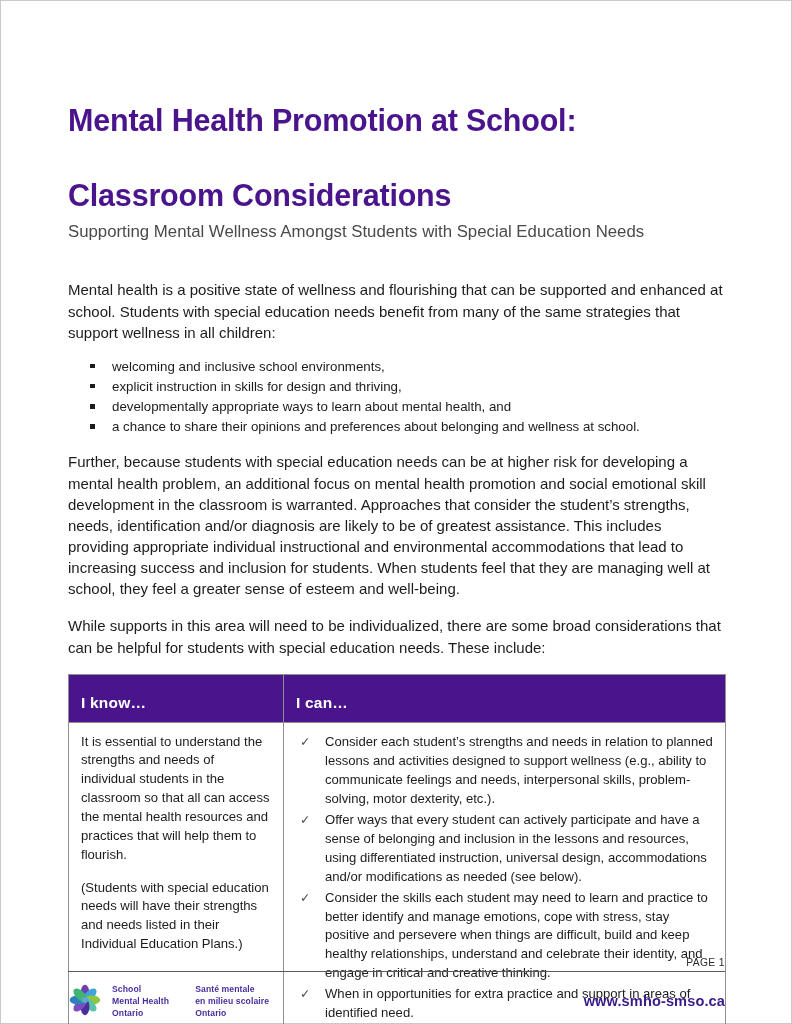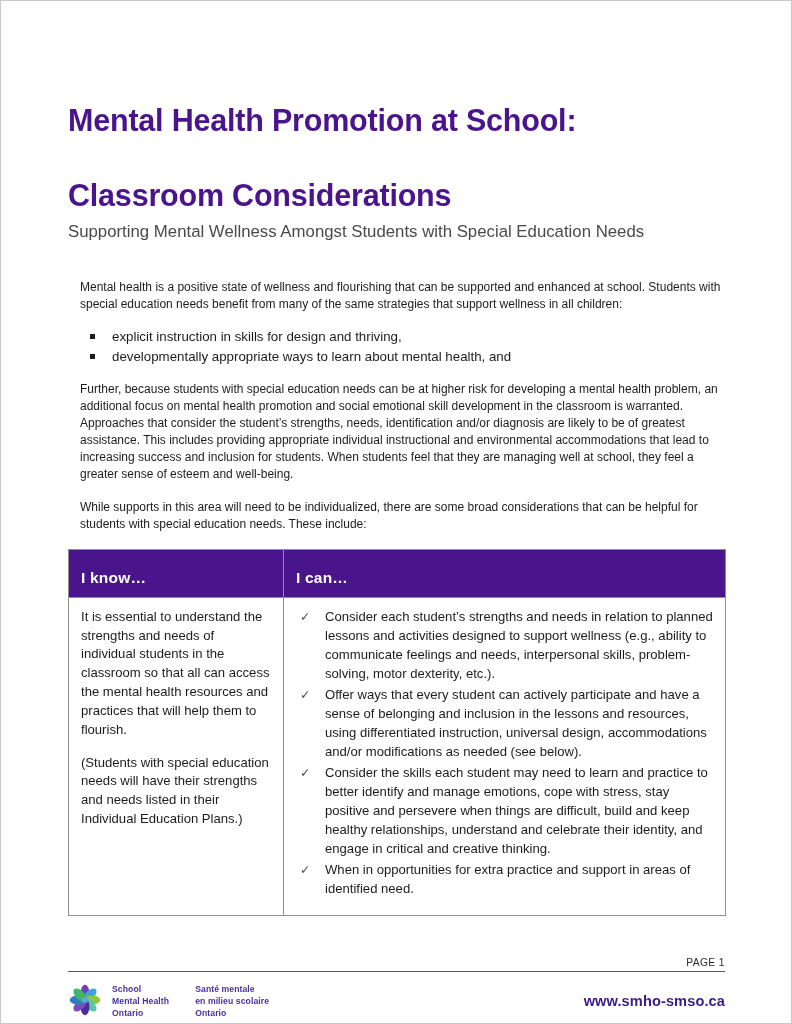--- a/index.html
+++ b/index.html
@@ -44,23 +44,23 @@
     font-size: 16.8px;
     line-height: 1.33;
     margin: 6px 0 0 0;
     font-weight: normal;
   }
 
   
   .body-wrap { margin-top: 36px; }
   p.para {
     color: #1c1c1c;
-    font-size: 12px;
+    font-size: 15px;
     line-height: 1.41;
-    margin: 0 0 16px 12px;
+    margin: 0 0 16px 0;
     text-align: left;
   }
   p.para.tight { margin-bottom: 14px; }
   ul.bullets {
     list-style: none;
     margin: 0 0 15px 0;
     padding: 0 0 0 22px;
   }
   ul.bullets li {
     color: #1c1c1c;
@@ -185,22 +185,24 @@
         <span class="line2">Classroom Considerations</span>
       </h1>
       <div class="doc-subtitle">Supporting Mental Wellness Amongst Students with Special Education Needs</div>
     </div>
 
     <div class="body-wrap">
 
       <p class="para tight">Mental health is a positive state of wellness and flourishing that can be supported and enhanced at school.  Students with special education needs benefit from many of the same strategies that support wellness in all children:</p>
 
       <ul class="bullets">
+        <li>welcoming and inclusive school environments,</li>
         <li>explicit instruction in skills for design and thriving,</li>
         <li>developmentally appropriate ways to learn about mental health, and</li>
+        <li>a chance to share their opinions and preferences about belonging and wellness at school.</li>
       </ul>
 
       <p class="para">Further, because students with special education needs can be at higher risk for developing a mental health problem, an additional focus on mental health promotion and social emotional skill development in the classroom is warranted.  Approaches that consider the student’s strengths, needs, identification and/or diagnosis are likely to be of greatest assistance.  This includes providing appropriate individual instructional and environmental accommodations that lead to increasing success and inclusion for students.  When students feel that they are managing well at school, they feel a greater sense of esteem and well-being.</p>
 
       <p class="para">While supports in this area will need to be individualized, there are some broad considerations that can be helpful for students with special education needs.  These include:</p>
 
       <table class="know-can-table">
         <colgroup>
           <col class="col-know">
           <col class="col-can">

